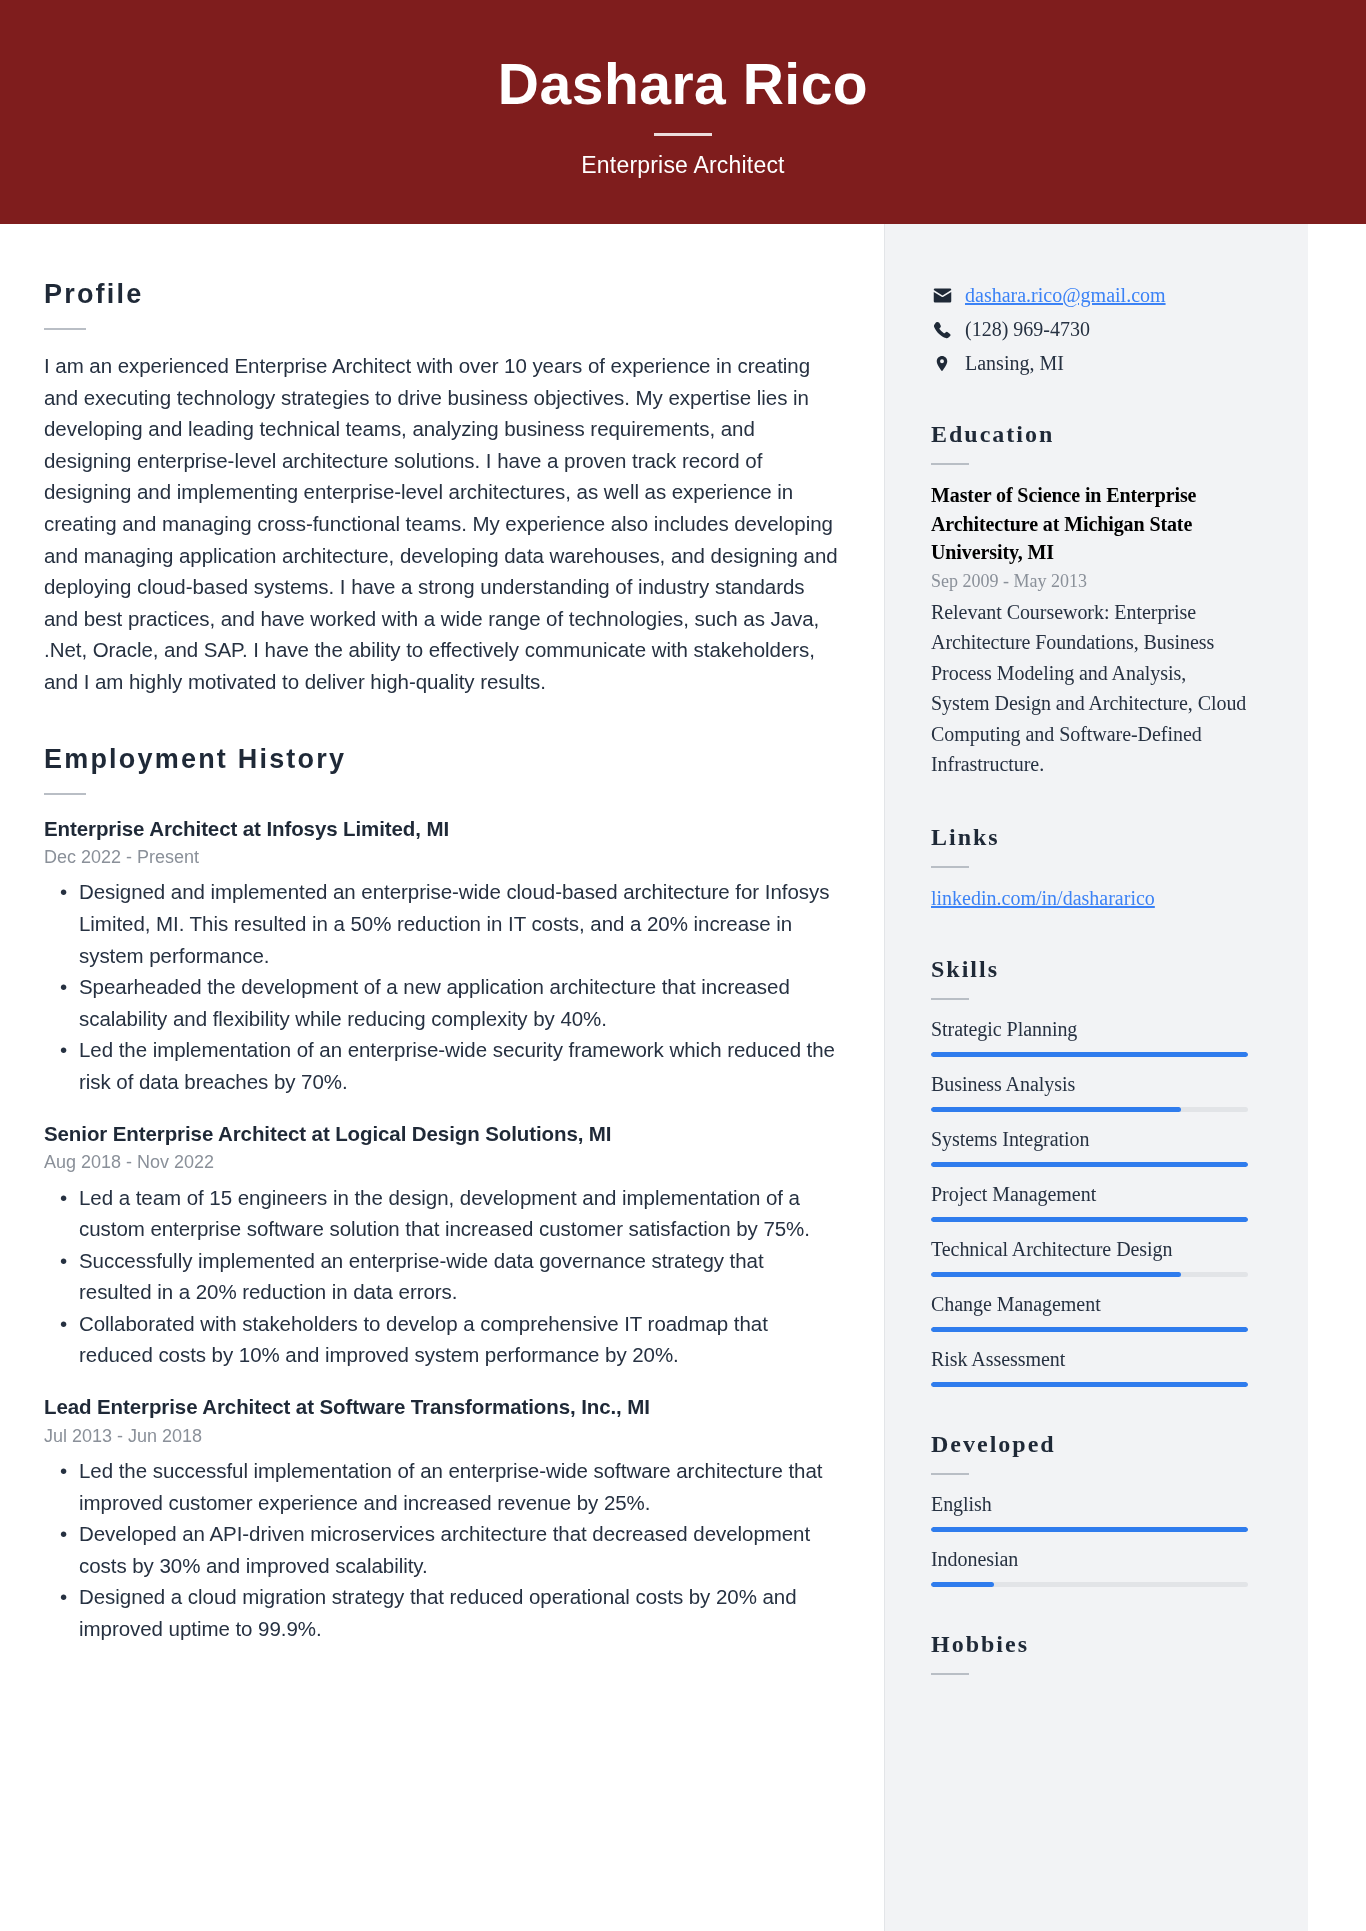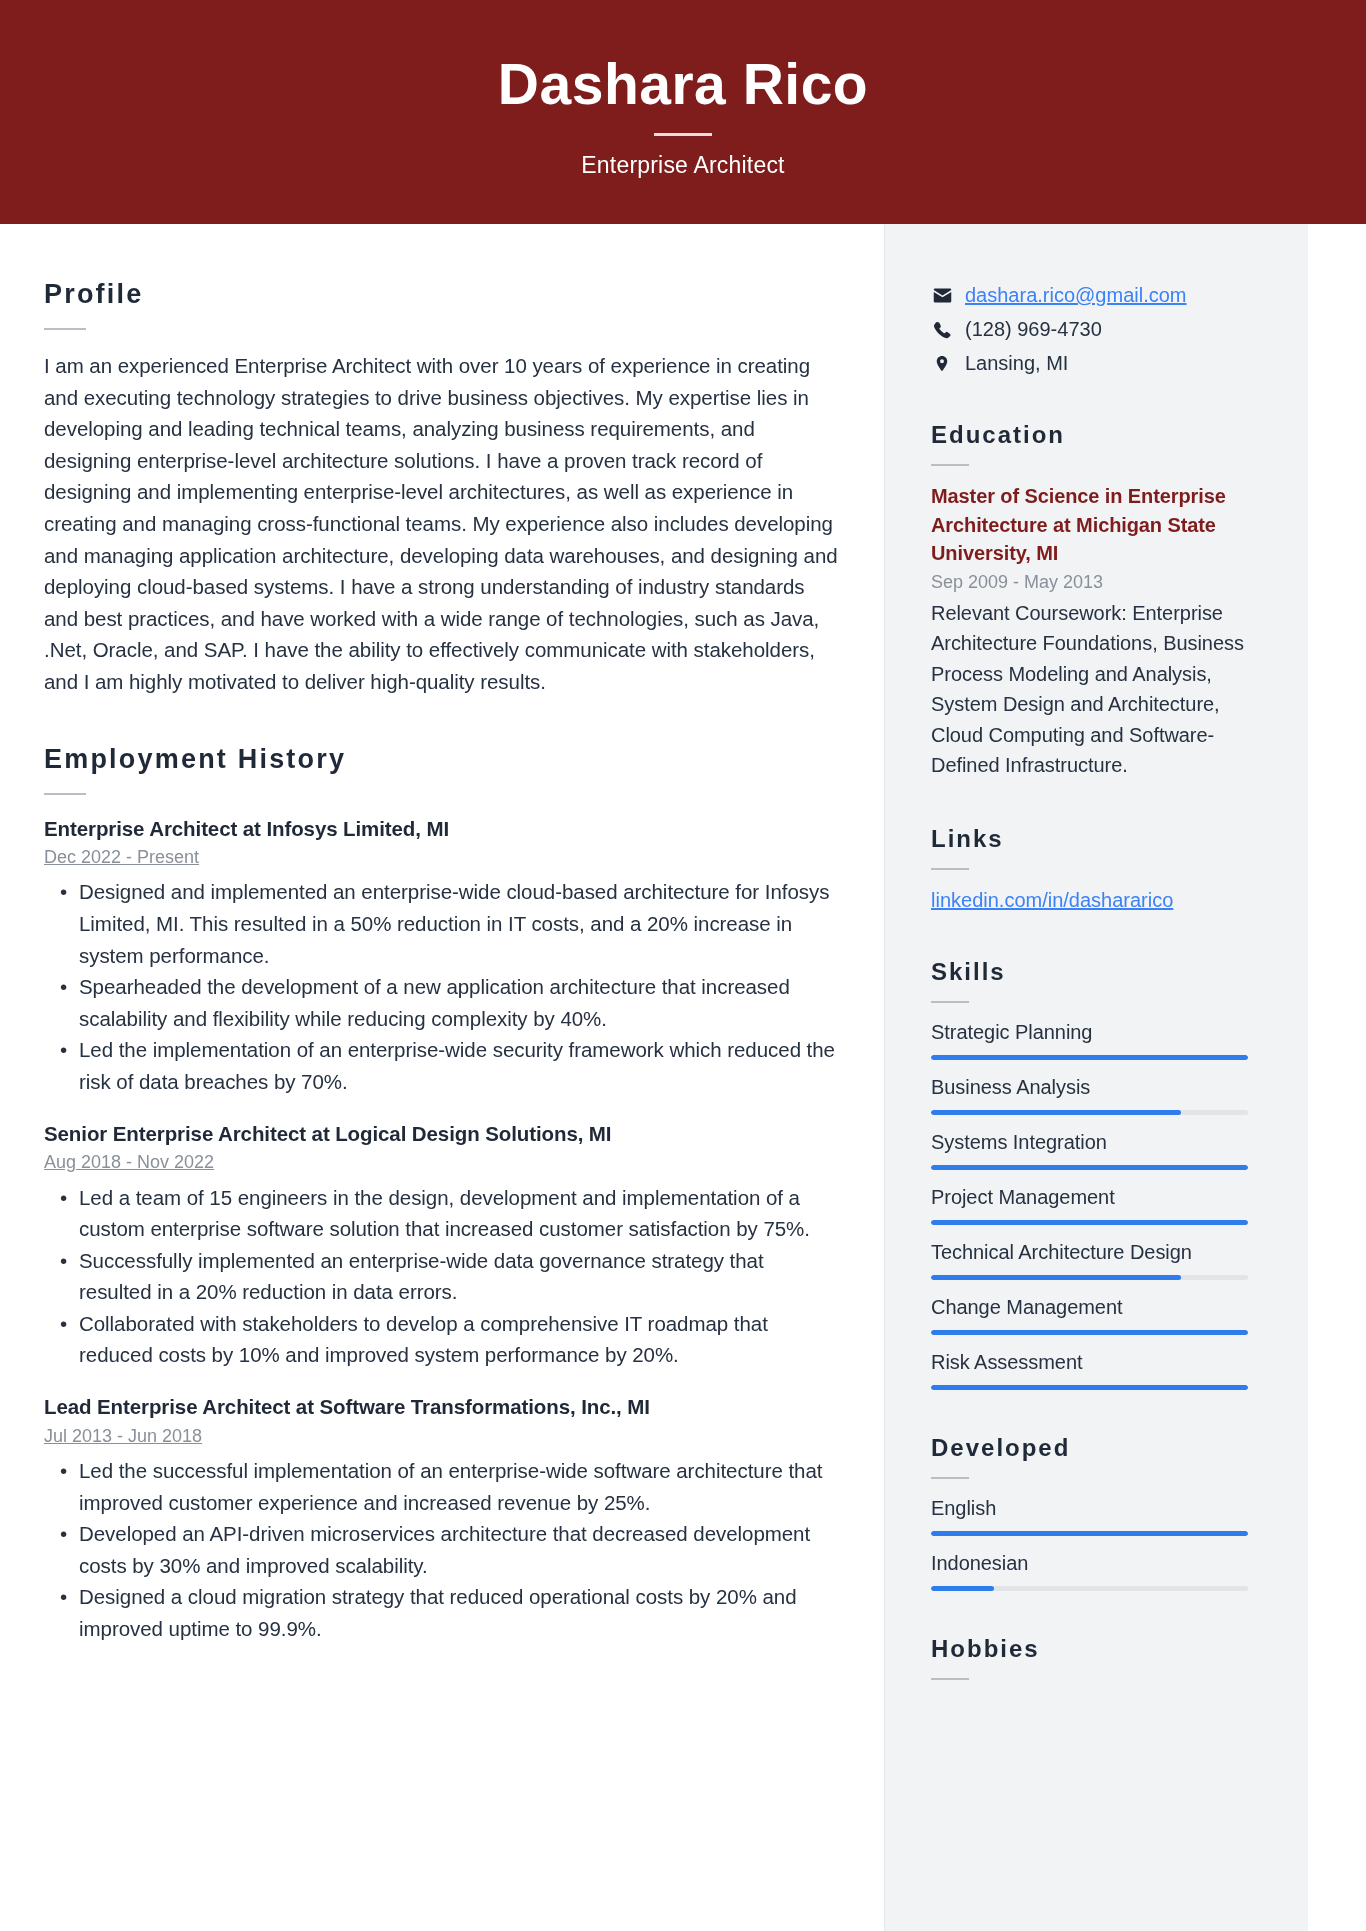--- a/index.html
+++ b/index.html
@@ -61,20 +61,21 @@
     width: 884px;
     background: #ffffff;
     padding: 55px 45px 40px 44px;
   }
 
   .side-col {
     width: 424px;
     background: #F2F3F5;
     border-left: 1px solid #e3e5e8;
     padding: 58px 60px 40px 46px;
+    font-family: Liberation Serif, serif;
   }
 
   
   .sec-heading {
     font-size: 27px;
     font-weight: 700;
     color: #1F2937;
     letter-spacing: 2.2px;
     line-height: 1.15;
   }
@@ -115,21 +116,20 @@
     font-weight: 700;
     color: #1F2937;
     line-height: 1.35;
     letter-spacing: -0.1px;
   }
   .job-date {
     font-size: 18px;
     color: #8A9099;
     margin-top: 3px;
     line-height: 1.4;
-    text-decoration: underline;
   }
   .job-bullets {
     list-style: none;
     margin-top: 6px;
   }
   .job-bullets li {
     position: relative;
     padding-left: 35px;
     font-size: 20.5px;
     line-height: 31.6px;
@@ -174,21 +174,21 @@
     color: #3b82f6;
     text-decoration: underline;
     line-height: 1.35;
     cursor: pointer;
   }
 
   
   .edu-degree {
     font-size: 20px;
     font-weight: 700;
-    color: #7f1d1d;
+    color: #000000;
     line-height: 28.5px;
     letter-spacing: -0.1px;
   }
   .edu-date {
     font-size: 18px;
     color: #8A9099;
     margin-top: 2px;
     line-height: 1.4;
   }
   .edu-desc {

